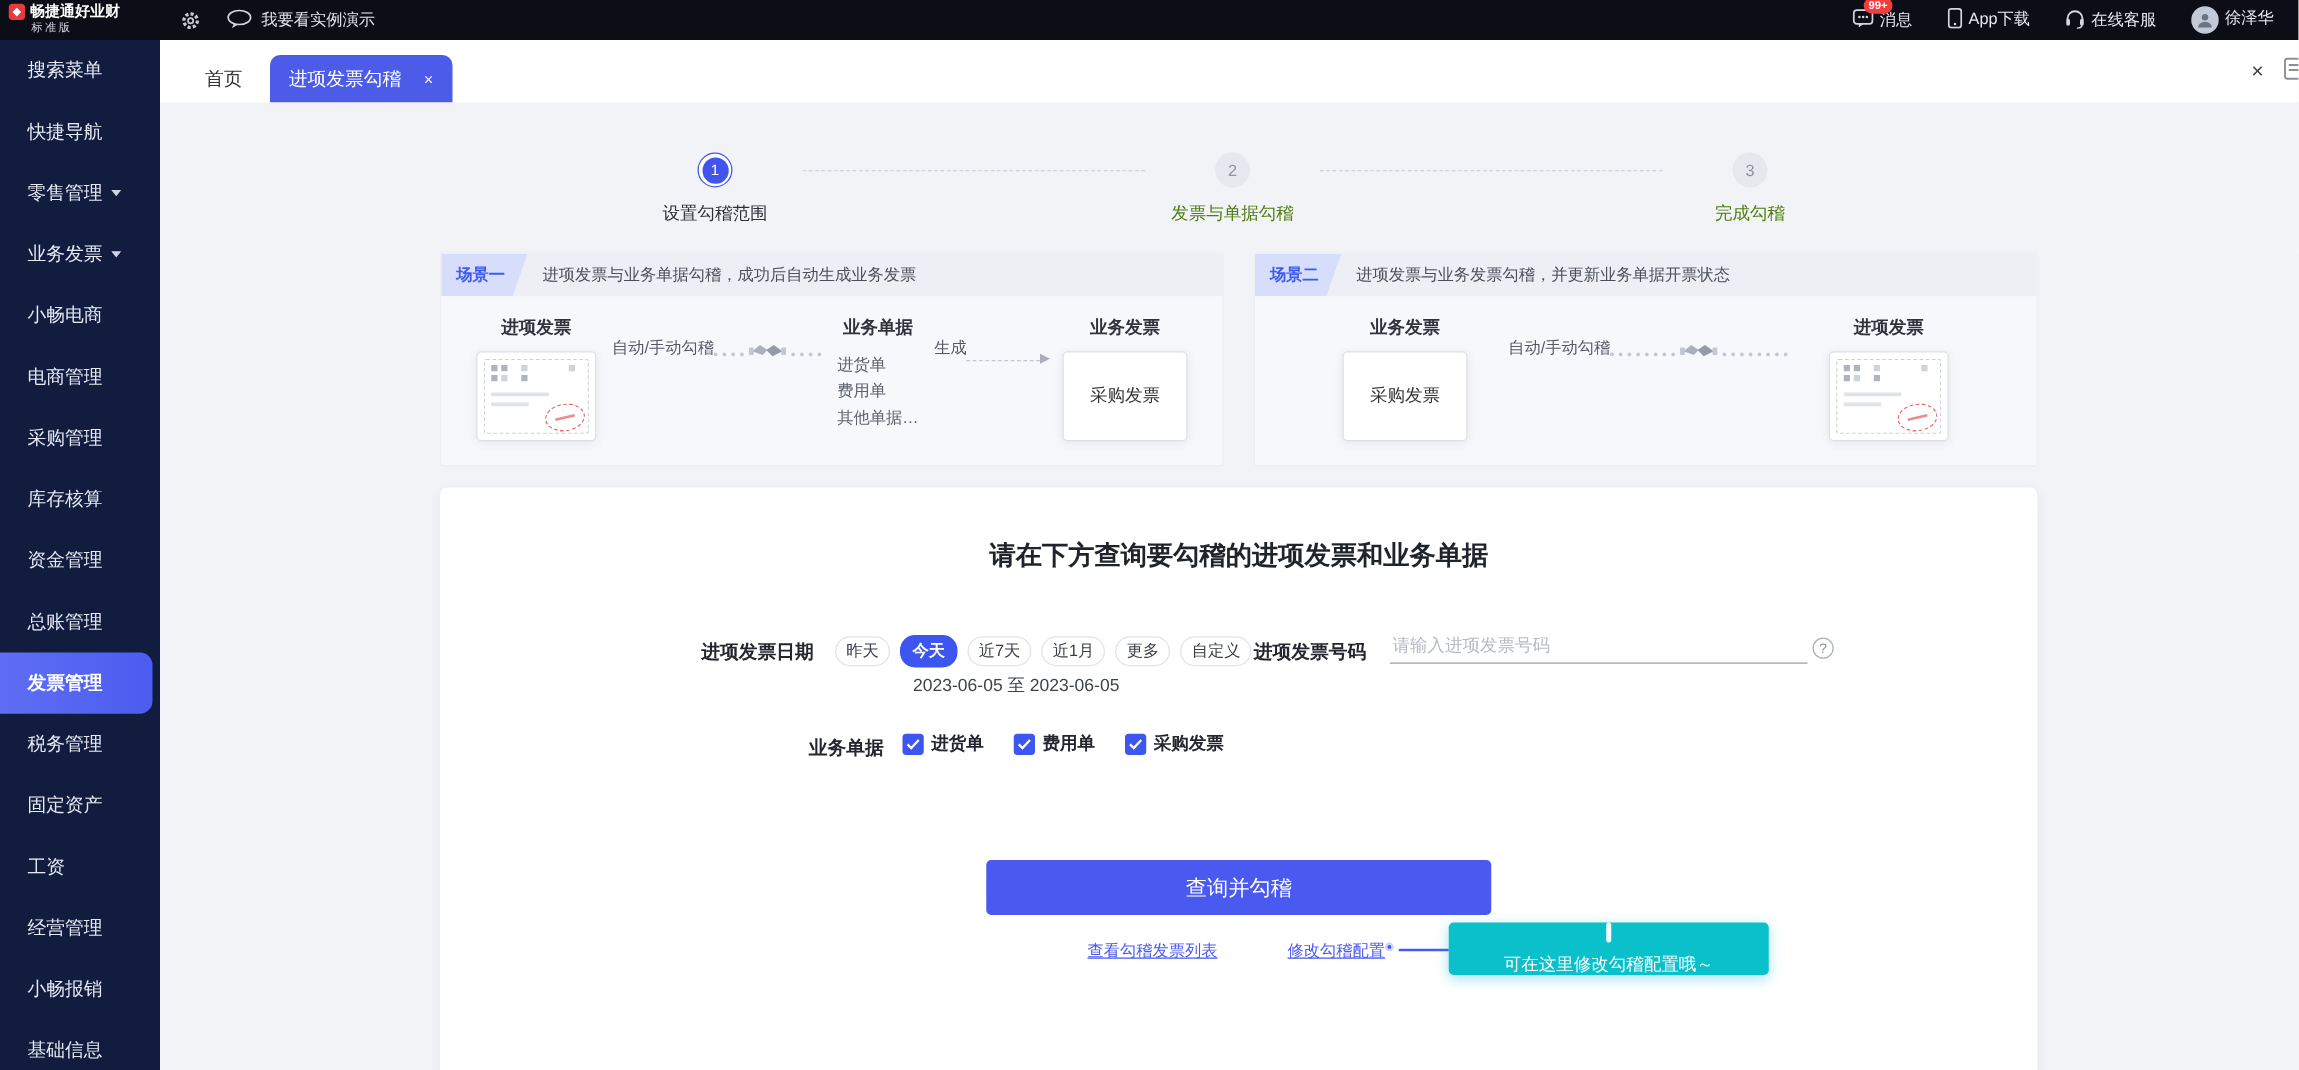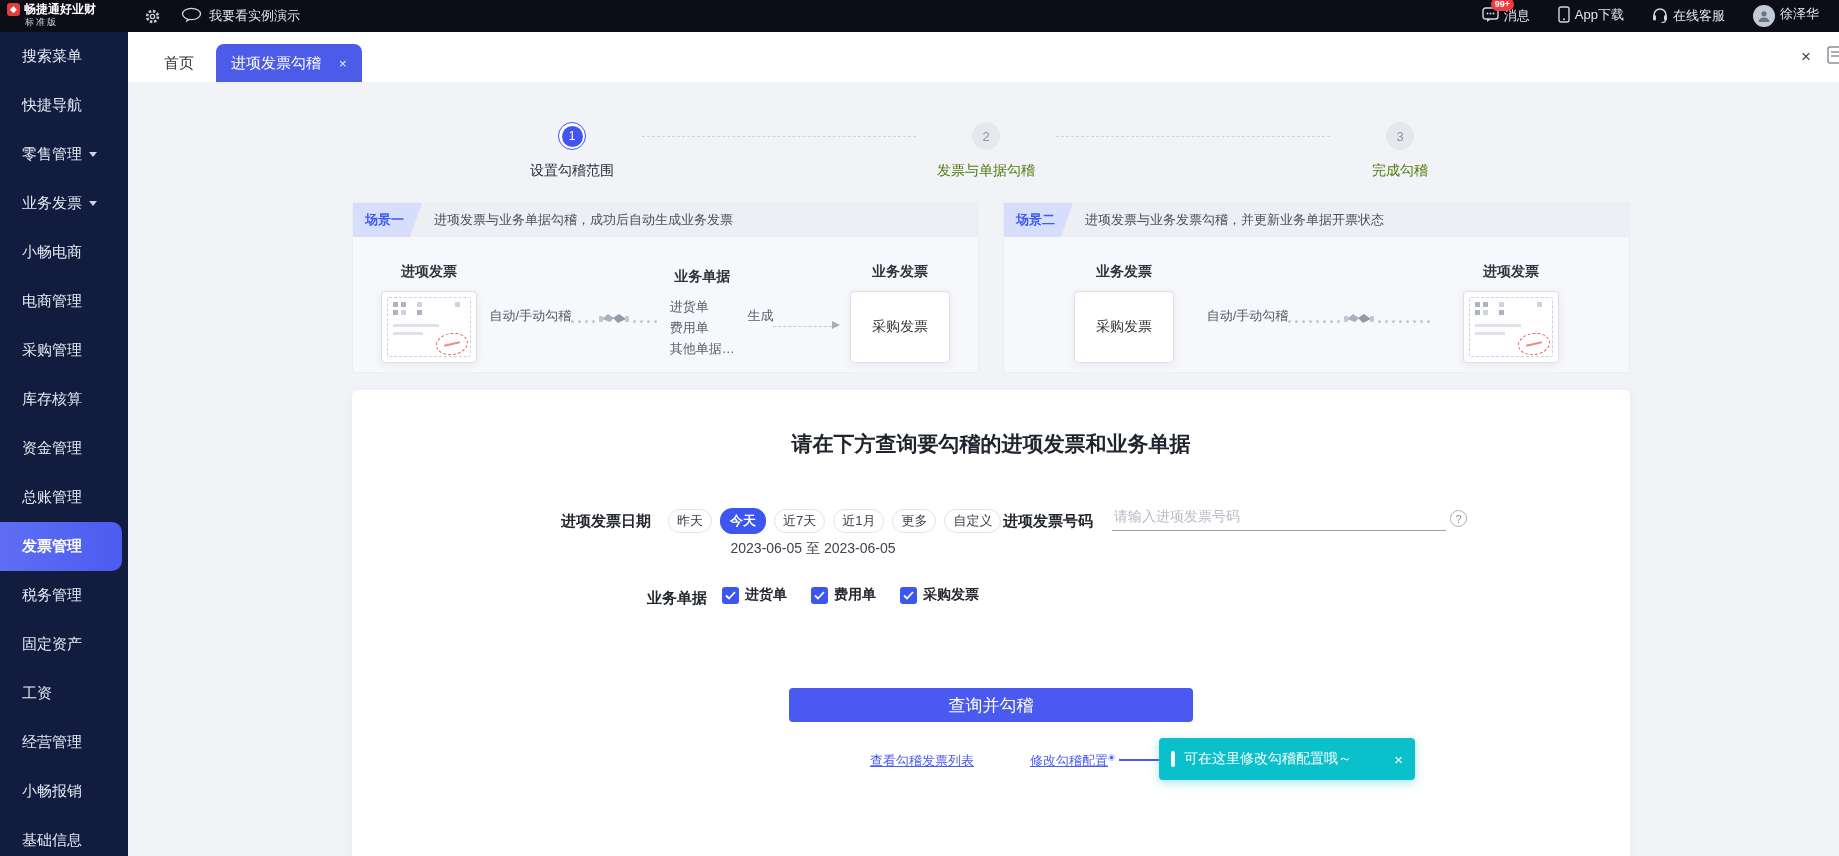--- a/index.html
+++ b/index.html
@@ -47,21 +47,21 @@
   .step-inner { width:21px; height:21px; border-radius:50%; background:#4254f0; color:#fff; display:flex; align-items:center; justify-content:center; font-size:12px; }
   .step-label { margin-top:12px; font-size:14px; color:#4d7c0f; white-space:nowrap; }
   .step.active .step-label { color:#2b2f38; font-weight:normal; }
   .step-line { flex:1; border-top:1.5px dashed #d0d4dc; margin-top:14px; }
 
   
   .scene-card { position:absolute; top:120px; width:627px; height:171px; background:#f7f8fb; border:1px solid #eceef4; border-radius:2px; }
   .scene-1 { left:224px; } .scene-2 { left:875px; }
   .scene-head { height:34px; background:#edeff5; display:flex; align-items:center; font-size:13px; color:#4a4f5a; }
   .scene-badge { height:34px; display:flex; align-items:center; padding:0 18px 0 12px; background:#d6defb; color:#3f5bf2; font-size:13px; font-weight:bold; clip-path:polygon(0 0,100% 0,calc(100% - 12px) 100%,0 100%); margin-right:12px; flex:none; }
-  .scene-body { height:136px; display:flex; align-items:center; padding:16px 28px 0; justify-content:space-between; }
+  .scene-body { height:136px; display:flex; align-items:flex-start; padding:16px 28px 0; justify-content:space-between; }
   .scene-col { display:flex; flex-direction:column; align-items:center; }
   .scene-col-title { font-size:14px; font-weight:bold; color:#2f333c; margin-bottom:10px; white-space:nowrap; }
   .doc-lines { font-size:13px; color:#5c616c; line-height:21px; text-align:left; }
   .doc-box { width:100px; height:72px; background:#fff; border:1px solid #dde0e8; border-radius:4px; box-shadow:0 2px 8px rgba(40,50,80,.08); display:flex; align-items:center; justify-content:center; font-size:14px; color:#333; }
   .connector-col { display:flex; flex-direction:row; align-items:center; margin-top:16px; }
   .connector-label { font-size:13px; color:#555a66; margin-bottom:10px; white-space:nowrap; }
   .dots-row { display:flex; align-items:center; gap:4px; }
   .dot { width:3px; height:3px; border-radius:50%; background:#c3c7d0; flex:none; }
   .gen-arrow { width:64px; border-top:1.5px dashed #c3c7d0; position:relative; margin-top:10px; }
   .gen-arrow::after { content:""; position:absolute; right:-3px; top:-5.5px; border-left:8px solid #a9aeb9; border-top:4.5px solid transparent; border-bottom:4.5px solid transparent; }
@@ -86,27 +86,27 @@
   .pill { font-size:13px; color:#3a3e48; border:1px solid #e0e3ea; border-radius:12px; padding:2px 8px; background:#fff; cursor:pointer; white-space:nowrap; }
   .pill.active { background:#3d56f0; color:#fff; border-color:#3d56f0; padding:3px 9px; font-weight:bold; }
   .date-range { position:absolute; left:316px; top:150px; width:290px; text-align:center; font-size:14px; color:#3e434e; }
   .invno-input { position:absolute; left:760px; top:112px; width:334px; border:none; border-bottom:1px solid #9aa0ab; padding:6px 2px; font-size:14px; background:transparent; outline:none; color:#333; }
   .invno-input::placeholder { color:#b6bac4; }
   .help-circle { position:absolute; left:1098px; top:120px; width:17px; height:17px; border:1px solid #a9aeb9; border-radius:50%; color:#8a8f9b; font-size:11px; display:flex; align-items:center; justify-content:center; cursor:pointer; }
   .doc-checks { position:absolute; left:370px; top:196px; display:flex; gap:24px; align-items:center; }
   .check-item { display:flex; align-items:center; gap:6px; cursor:pointer; }
   .checkbox { width:17px; height:17px; background:#3d56f0; border-radius:3px; display:flex; align-items:center; justify-content:center; flex:none; }
   .check-label { font-size:14px; font-weight:bold; color:#23262e; }
-  .submit-btn { position:absolute; left:437px; top:298px; width:404px; height:34px; background:#4a5af0; color:#fff; font-size:17px; border:none; border-radius:4px; cursor:pointer; font-family:inherit; }
+  .submit-btn { position:absolute; left:437px; top:298px; width:404px; height:44px; background:#4a5af0; color:#fff; font-size:17px; border:none; border-radius:4px; cursor:pointer; font-family:inherit; }
   .link { position:absolute; font-size:13px; color:#4a5af0; text-decoration:underline; cursor:pointer; white-space:nowrap; }
   .link-view { left:518px; top:362px; }
   .link-config { left:678px; top:362px; }
   .config-dot { position:absolute; left:756px; top:364px; width:7px; height:7px; border-radius:50%; background:#3d56f0; border:2px solid #ccd5fb; }
   .config-line { position:absolute; left:767px; top:369px; width:40px; height:2px; background:#4a5af0; }
-  .tooltip { position:absolute; left:807px; top:348px; width:256px; height:42px; background:#0ac0cb; border-radius:4px; display:flex; align-items:center; padding:0 12px; gap:9px; color:#fff; font-size:14px; box-shadow:0 3px 10px rgba(10,180,200,.35); }
+  .tooltip { position:absolute; left:807px; top:348px; width:256px; height:42px; background:#0ac0cb; border-radius:4px; display:flex; align-items:center; padding:0 12px; gap:9px; color:#fff; font-size:14px; box-shadow:0 3px 10px rgba(10,180,200,.35);flex-direction:column; }
   .tooltip-bar { width:4px; height:16px; background:#fff; border-radius:2px; flex:none; }
   .tooltip-close { margin-left:auto; font-size:15px; cursor:pointer; }
 </style>
 </head>
 <body>
 
 <div class="screen">
 
   <header class="topbar">
     <div class="logo-block">

